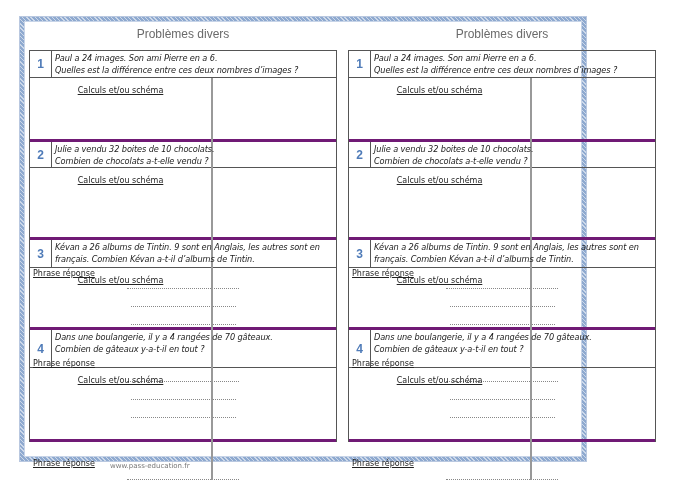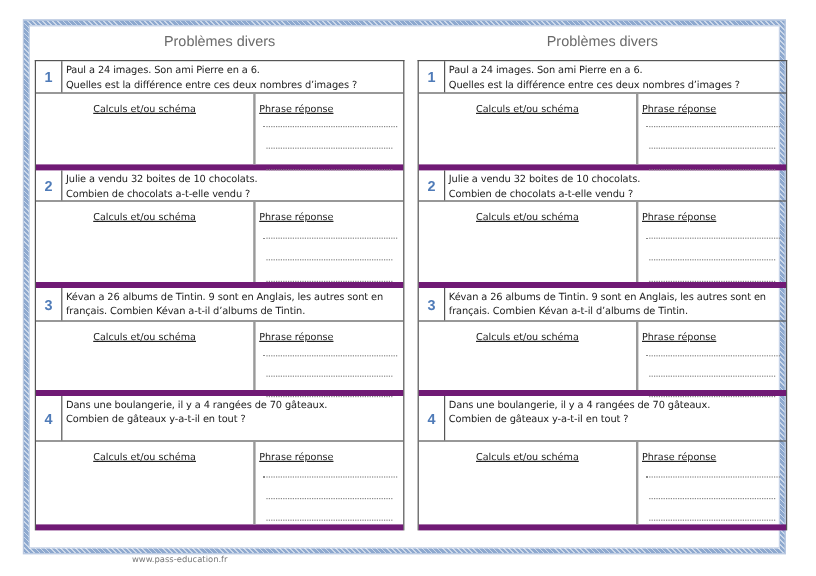--- a/index.html
+++ b/index.html
@@ -1,20 +1,20 @@
 <!DOCTYPE html>
 <html><head>
 <meta charset="utf-8">
 <style>
   * { box-sizing: border-box; margin: 0; padding: 0; }
   html, body { width: 680px; height: 480px; background: #ffffff; overflow: hidden; }
   body { position: relative; font-family: "DejaVu Sans", sans-serif; color: #222; }
 
   .frame {
-    position: absolute; left: 20px; top: 17px; width: 634px; height: 444px;
+    position: absolute; left: 20px; top: 17px; width: 566px; height: 444px;
     border: 4px solid #8ea9cf;
     background: #fff;
     box-shadow: inset 0 0 0 1px #c7d4e8, 0 0 0 1px #b9c8e0;
   }
   .frame::before {
     content: ""; position: absolute; inset: -4px;
     background:
       repeating-linear-gradient(45deg, rgba(255,255,255,0.55) 0 1px, transparent 1px 3px);
     pointer-events: none;
     -webkit-mask: linear-gradient(#000,#000) content-box, linear-gradient(#000,#000);
@@ -37,24 +37,24 @@
     display: flex; border-bottom: 1px solid #555;
   }
   .prob-num {
     width: 22px; flex: 0 0 22px; border-right: 1px solid #555;
     display: flex; align-items: center; justify-content: center;
     font-family: "Liberation Sans", sans-serif; font-weight: bold;
     font-size: 12px; color: #4f7bb8;
   }
   .prob-text {
     flex: 1; padding: 2px 3px; font-family: "DejaVu Sans", sans-serif;
-    font-size: 8.2px; line-height: 11.5px; color: #222; letter-spacing: -0.1px;
+    font-size: 8.2px; line-height: 11.5px; color: #222; letter-spacing: -0.1px; font-style: italic;
   }
   .prob-text.just { text-align: justify; }
-  .prob-body { display: flex; border-bottom: 5px solid #701a75; }
+  .prob-body { display: flex; border-bottom: 3px solid #701a75; flex-direction: column; }
   .calc { width: 183px; flex: 0 0 183px; border-right: 2px solid #999; text-align: center; }
   .phrase { flex: 1; padding: 0 3px; }
   .col-label {
     display: inline-block; font-size: 8px; text-decoration: underline;
     color: #222; margin-top: 2px; line-height: 10px;
   }
   .dots {
     height: 1px; border-bottom: 1px dotted #888; margin: 0 auto;
   }
 

